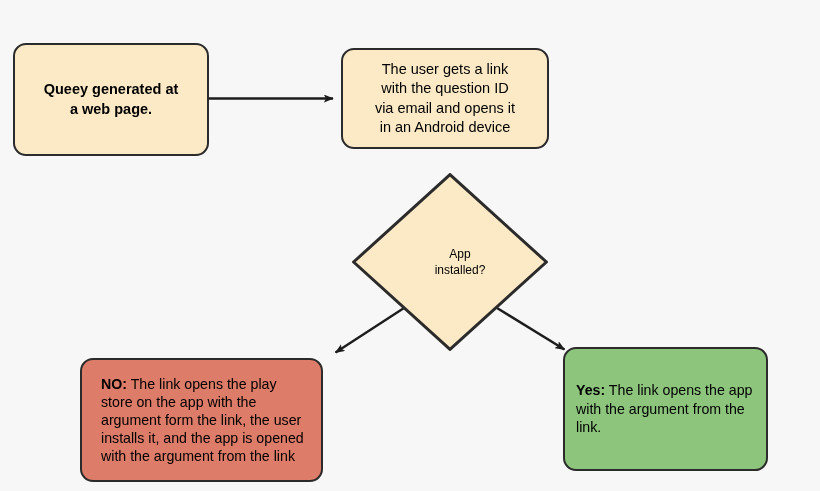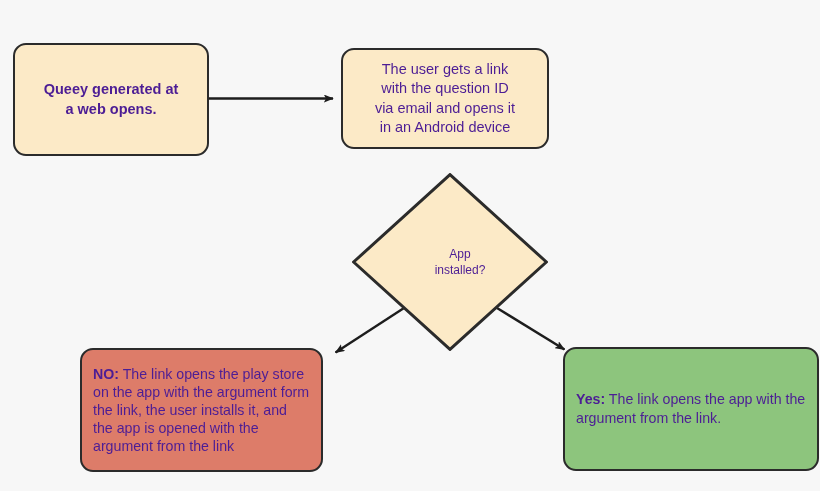--- a/index.html
+++ b/index.html
@@ -25,21 +25,21 @@
     border: 2.5px solid #2b2b2b;
     display: flex;
     align-items: center;
     overflow: hidden;
   }
   .node.rounded { border-radius: 13px; }
 
   .node-text {
     width: 100%;
     box-sizing: border-box;
-    color: #4c1d95;
+    color: #000000;
     font-size: 14.5px;
     line-height: 1.32;
     white-space: pre-line;
   }
   .center-text { text-align: center; }
   .left-text   { text-align: left; }
   .bold-text   { font-weight: bold; }
 
   .lead {
     font-weight: bold;
@@ -90,29 +90,30 @@
     align-items: center;
     justify-content: center;
   }
   #node-decision-label .node-text {
     padding-left: 20px;
     font-size: 12px;
     line-height: 1.34;
   }
 
   #node-no {
-    left: 80px; top: 348px;
+    left: 80px; top: 358px;
     width: 243px; height: 124px;
     background: #dd7c69;
+    padding-left: 8px;
   }
   #node-no .node-text { padding: 0 11px; font-size: 14.2px; line-height: 1.28; }
 
   #node-yes {
     left: 563px; top: 347px;
-    width: 256px; height: 124px;
+    width: 205px; height: 124px;
     background: #8dc57d;
   }
   #node-yes .node-text { padding: 0 11px; font-size: 14.2px; line-height: 1.33; }
 
   
   #connectors {
     position: absolute;
     left: 0; top: 0;
     width: 820px; height: 491px;
     pointer-events: none;
@@ -138,21 +139,21 @@
       <line x1="404" y1="308" x2="335.5" y2="352.5" stroke="#1d1d1d" stroke-width="2.4" marker-end="url(#arrowhead)"></line>
     </g>
 
     <g>
       <line x1="497" y1="308" x2="564.5" y2="349.5" stroke="#1d1d1d" stroke-width="2.4" marker-end="url(#arrowhead)"></line>
     </g>
   </svg>
 
   <div class="node rounded" id="node-query">
     <div class="node-text center-text bold-text">Queey generated at
-a web opens.</div>
+a web page.</div>
   </div>
 
   <div class="node rounded" id="node-user-link">
     <div class="node-text center-text">The user gets a link
 with the question ID
 via email and opens it
 in an Android device</div>
   </div>
 
   <div id="node-decision-wrap">

